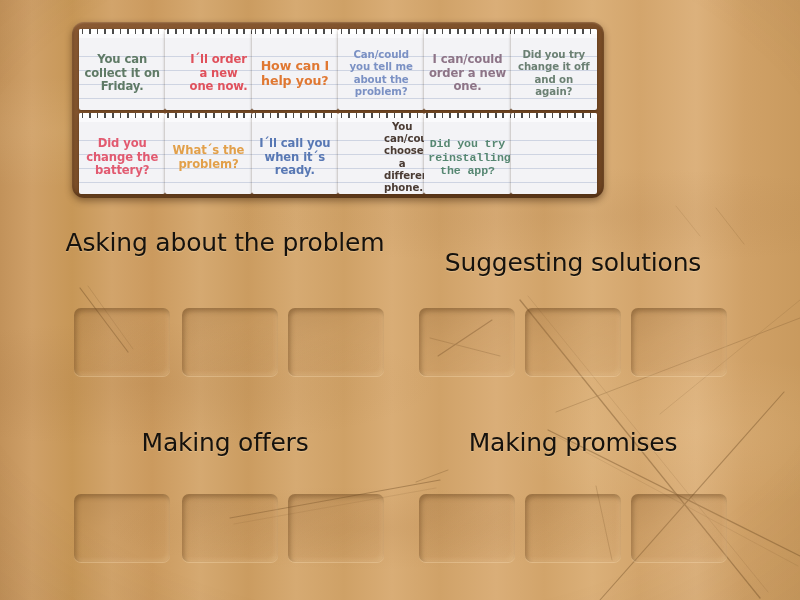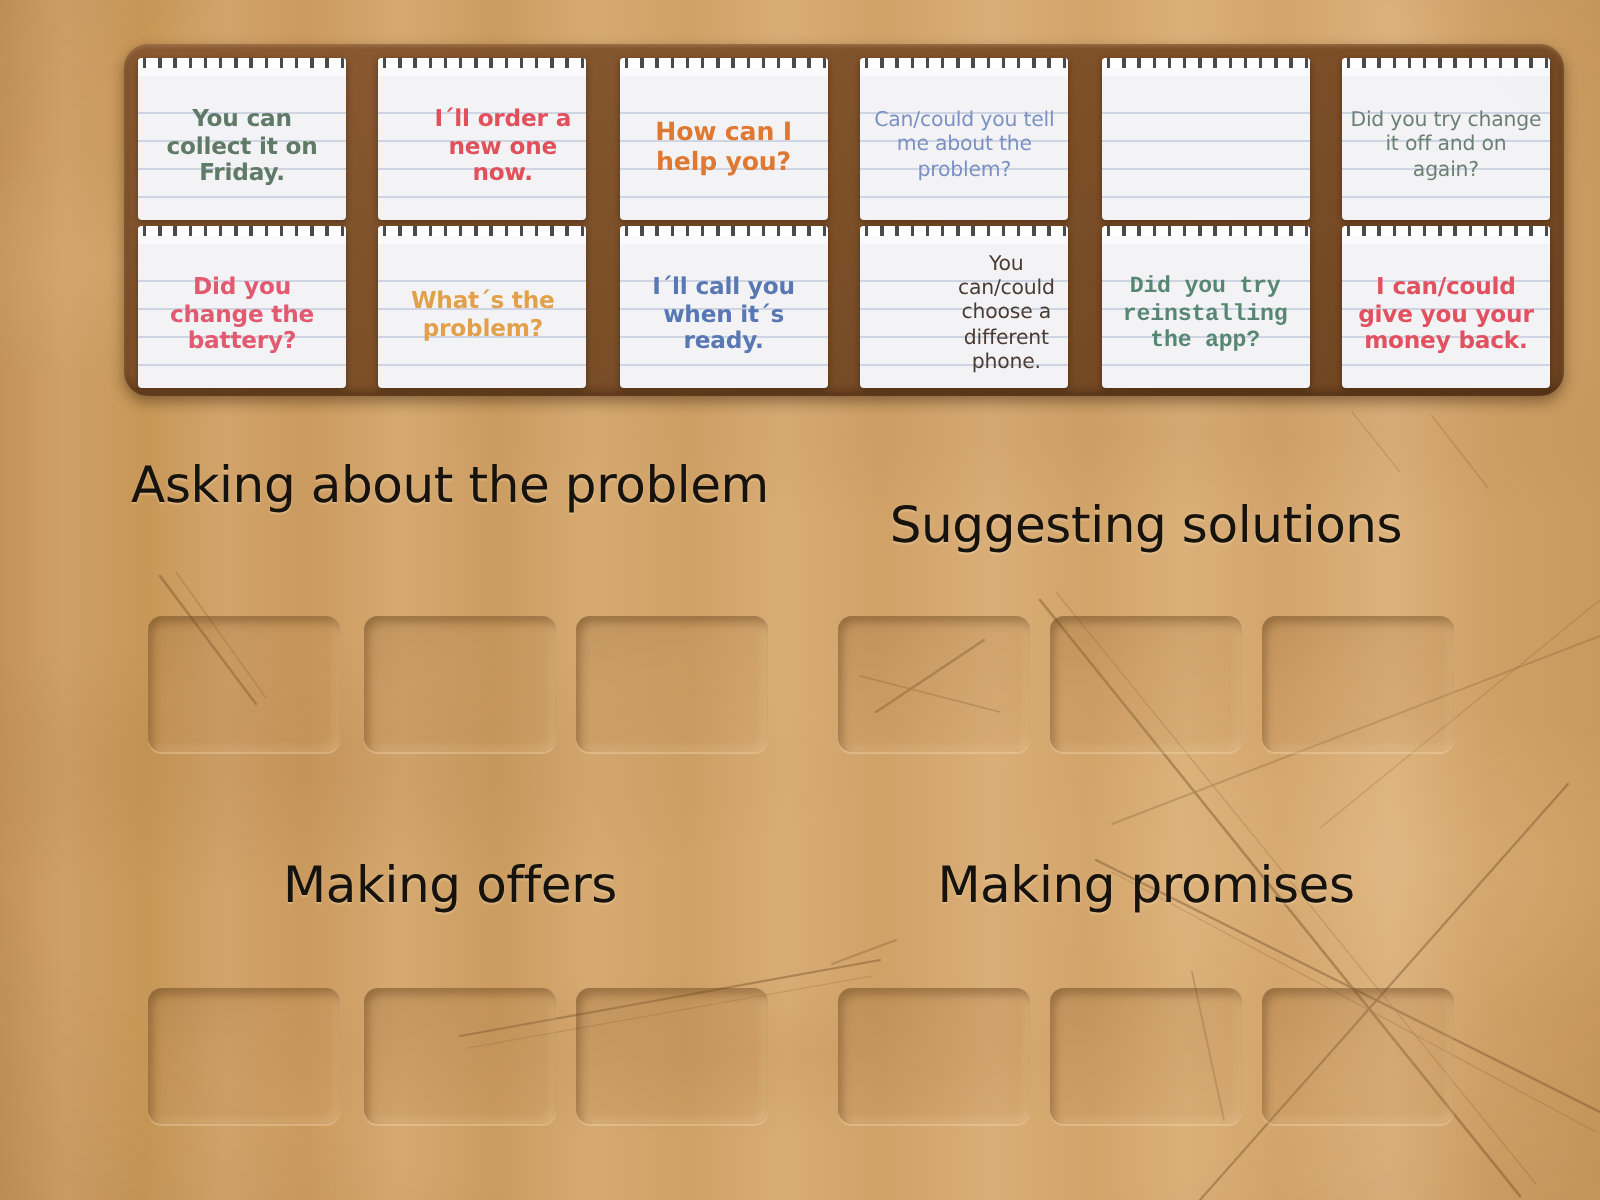--- a/index.html
+++ b/index.html
@@ -77,23 +77,23 @@
     position: absolute;
     inset: 0;
     width: 800px;
     height: 600px;
     pointer-events: none;
   }
 
   
   #tray {
     position: absolute;
-    left: 62px;
+    left: 72px;
     top: 22px;
-    width: 720px;
+    width: 532px;
     height: 176px;
     border-radius: 12px;
     background: linear-gradient(160deg, #8a5a33 0%, #7d5029 45%, #6e4421 100%);
     box-shadow:
       0 3px 7px rgba(50,26,6,0.45),
       inset 0 1px 2px rgba(255,214,170,0.28),
       inset 0 -2px 4px rgba(40,20,4,0.45);
     padding: 7px 7px;
   }
 
@@ -160,21 +160,21 @@
     text-align: center;
     line-height: 1.18;
     font-weight: 700;
     letter-spacing: -0.1px;
     text-rendering: optimizeLegibility;
   }
 
   
   .t-lg { font-size: 12.6px; }
   .t-md { font-size: 11.6px; }
-  .t-sm { font-size: 10.2px; font-weight: 400; }
+  .t-sm { font-size: 10.2px; font-weight: 700; }
 
   
   .cat-title {
     position: absolute;
     font-family: "DejaVu Sans", "Liberation Sans", sans-serif;
     font-size: 25px;
     font-weight: 400;
     color: #16120d;
     text-align: center;
     line-height: 1.18;
@@ -259,20 +259,21 @@
       <div class="note">
         <span class="spiral"></span>
         <span class="note-text t-lg" style="color: rgb(224, 120, 50);">How can I help you?</span>
       </div>
       <div class="note">
         <span class="spiral"></span>
         <span class="note-text t-sm" style="color: rgb(123, 145, 196);">Can/could you tell me about the problem?</span>
       </div>
       <div class="note">
         <span class="spiral"></span>
+        <span class="note-text t-md" style="color: rgb(141, 116, 135);">I can/could order a new one.</span>
       </div>
       <div class="note">
         <span class="spiral"></span>
         <span class="note-text t-sm" style="color: rgb(107, 128, 115);">Did you try change it off and on again?</span>
       </div>
     </div>
 
     <div class="tray-row">
       <div class="note">
         <span class="spiral"></span>
@@ -289,21 +290,20 @@
       <div class="note">
         <span class="spiral"></span>
         <span class="note-text t-sm" style="color: rgb(74, 59, 51); padding-left: 46px;">You can/could choose a different phone.</span>
       </div>
       <div class="note">
         <span class="spiral"></span>
         <span class="note-text t-md" style="color: rgb(86, 135, 114); font-family: Liberation Mono, monospace;">Did you try reinstalling the app?</span>
       </div>
       <div class="note">
         <span class="spiral"></span>
-        <span class="note-text t-md" style="color: rgb(226, 81, 95);">I can/could give you your money back.</span>
       </div>
     </div>
 
   </div>
 
   <div class="cat-title" id="cat-1">Asking about the problem</div>
   <div class="cat-title" id="cat-2">Suggesting solutions</div>
   <div class="cat-title" id="cat-3">Making offers</div>
   <div class="cat-title" id="cat-4">Making promises</div>
 

